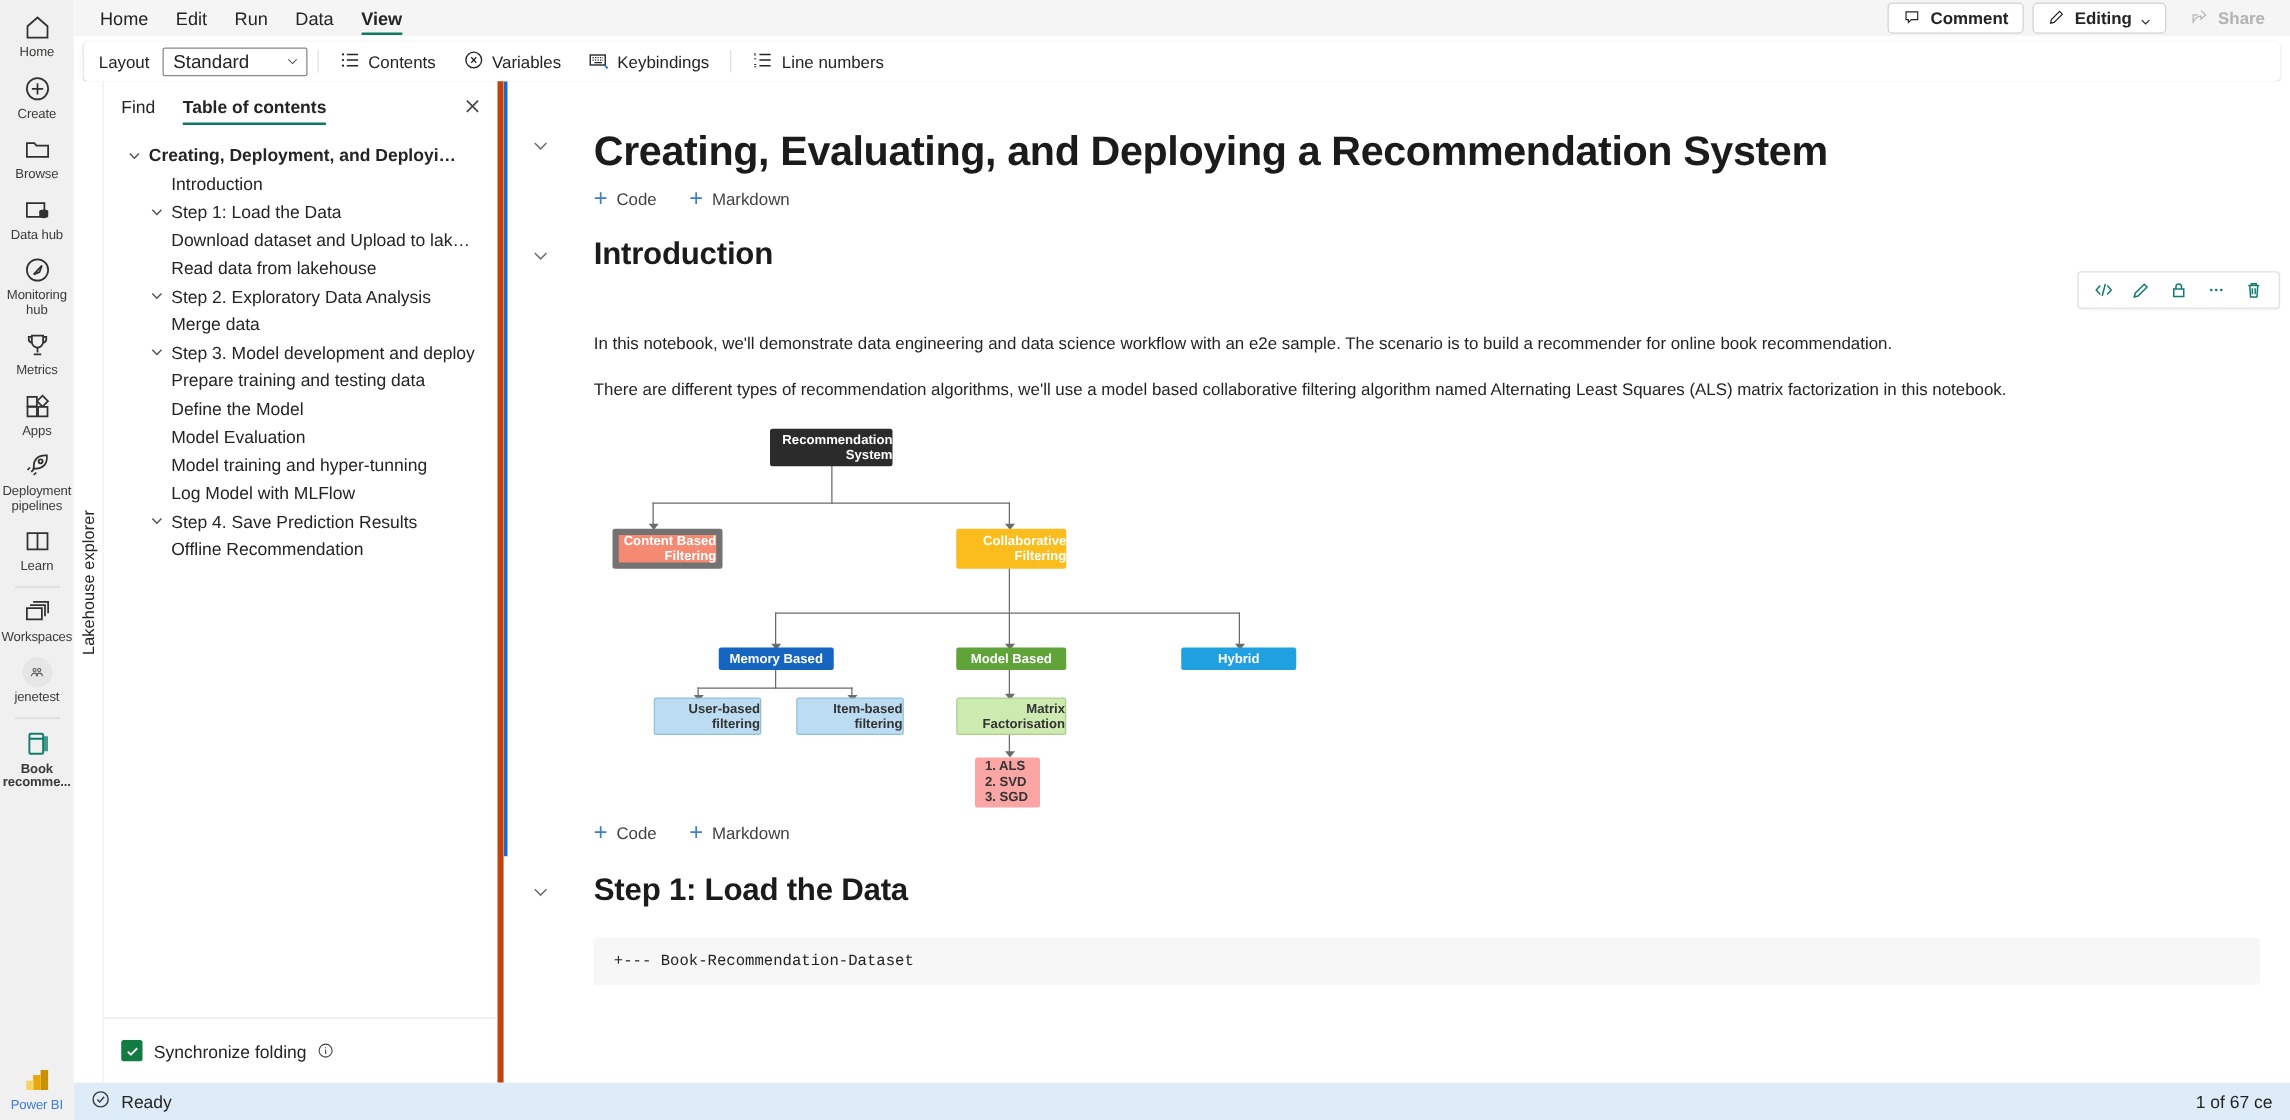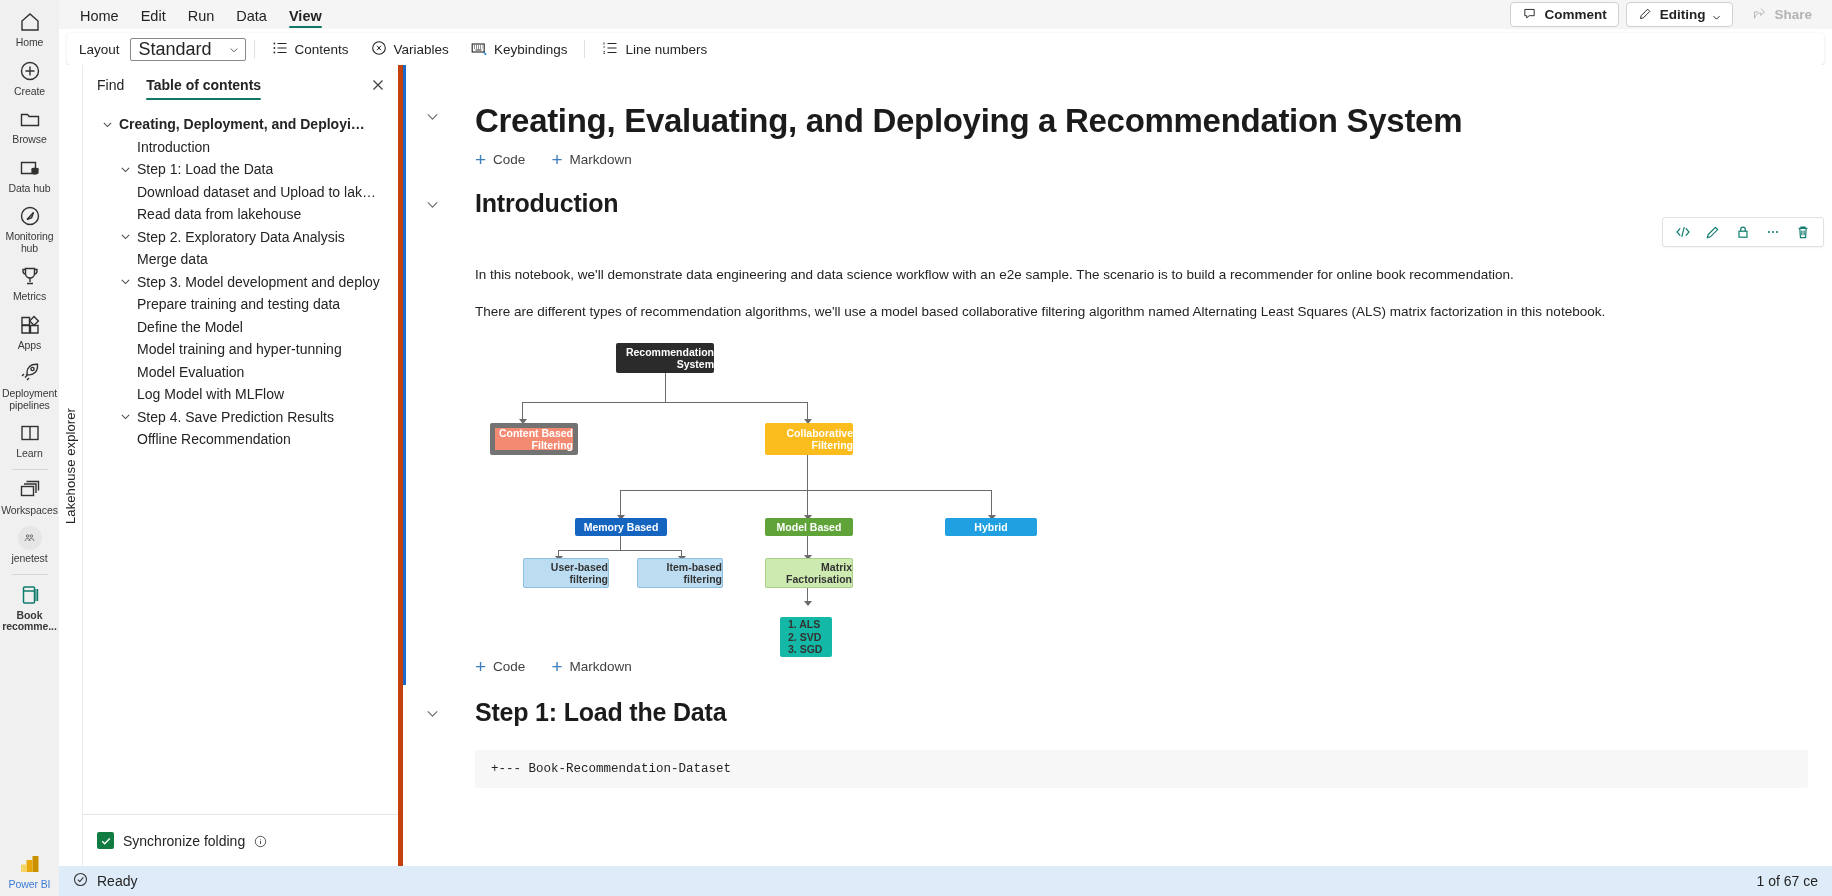--- a/index.html
+++ b/index.html
@@ -67,21 +67,21 @@
   
   .cmdbar {
     margin: 4px 8px 0 8px; height: 32px; background:#fff; border-radius: 4px;
     display:flex; align-items:center; padding: 0 8px; gap: 4px;
     box-shadow: 0 0.3px 0.9px rgba(0,0,0,.07), 0 1.6px 3.6px rgba(0,0,0,.09);
   }
   .cmd-lbl { font-size: 13.5px; color:#242424; padding: 0 6px 0 4px; }
   .sel {
     width: 116px; height: 23px; border: 1px solid #8a8886; border-radius: 2px;
     display:flex; align-items:center; justify-content:space-between;
-    padding: 0 6px 0 8px; font-size: 18px; color:#242424; background:#fff; cursor:pointer;
+    padding: 0 6px 0 8px; font-size: 15px; color:#242424; background:#fff; cursor:pointer;
   }
   .cmd-item {
     display:flex; align-items:center; gap:7px; height:26px; padding: 0 9px;
     font-size:13.5px; color:#242424; cursor:pointer; border-radius:3px;
   }
   .cmd-item svg { width:16px; height:16px; flex:0 0 16px; }
   .cmd-div { width:1px; height:18px; background:#e1dfdd; margin: 0 4px; }
 
   
   .body { flex: 1 1 auto; display: flex; min-height: 0; position: relative; }
@@ -498,25 +498,25 @@
             <div class="toc-row l2" style="padding-left: 54px;">
               <span class="tw" style="width: 0px; flex: 0 0 0px;"></span>
               <span class="tlabel">Prepare training and testing data</span>
             </div>
             <div class="toc-row l2" style="padding-left: 54px;">
               <span class="tw" style="width: 0px; flex: 0 0 0px;"></span>
               <span class="tlabel">Define the Model</span>
             </div>
             <div class="toc-row l2" style="padding-left: 54px;">
               <span class="tw" style="width: 0px; flex: 0 0 0px;"></span>
+              <span class="tlabel">Model Evaluation</span>
+            </div>
+            <div class="toc-row l2" style="padding-left: 54px;">
+              <span class="tw" style="width: 0px; flex: 0 0 0px;"></span>
               <span class="tlabel">Model training and hyper-tunning</span>
-            </div>
-            <div class="toc-row l2" style="padding-left: 54px;">
-              <span class="tw" style="width: 0px; flex: 0 0 0px;"></span>
-              <span class="tlabel">Model Evaluation</span>
             </div>
             <div class="toc-row l2" style="padding-left: 54px;">
               <span class="tw" style="width: 0px; flex: 0 0 0px;"></span>
               <span class="tlabel">Log Model with MLFlow</span>
             </div>
             <div class="toc-row l1" style="padding-left: 30px;">
               <span class="tw">
                 <svg viewBox="0 0 16 16" fill="none" stroke="currentColor" stroke-width="1.4">
                   <path d="M3.5 6 8 10.5 12.5 6"></path>
                 </svg>
@@ -658,21 +658,21 @@
             </div>
             <div class="dbox" style="left:48px; top:225px; width:86px; height:30px; background:#bcdcf2; color:#333; border:1px solid #8cbfe0;">
               <span>User-based filtering</span>
             </div>
             <div class="dbox" style="left:162px; top:225px; width:86px; height:30px; background:#bcdcf2; color:#333; border:1px solid #8cbfe0;">
               <span>Item-based filtering</span>
             </div>
             <div class="dbox" style="left:290px; top:225px; width:88px; height:30px; background:#cdeab0; color:#333; border:1px solid #a9cf88;">
               <span>Matrix Factorisation</span>
             </div>
-            <div class="dbox" style="left:305px; top:273px; width:52px; height:40px; background:#14b8a6; color:#333; flex-direction:column; align-items:flex-start; padding-left:8px; justify-content:center;margin-top:11px;">
+            <div class="dbox" style="left:305px; top:273px; width:52px; height:40px; background:#fca5a5; color:#333; flex-direction:column; align-items:flex-start; padding-left:8px; justify-content:center;">
               <span>1. ALS</span>
               <span>2. SVD</span>
               <span>3. SGD</span>
             </div>
           </div>
 
           <div class="addrow" style="margin-top:16px;">
             <div class="addbtn">
               <span class="plus">+</span>
               <span>Code</span>

